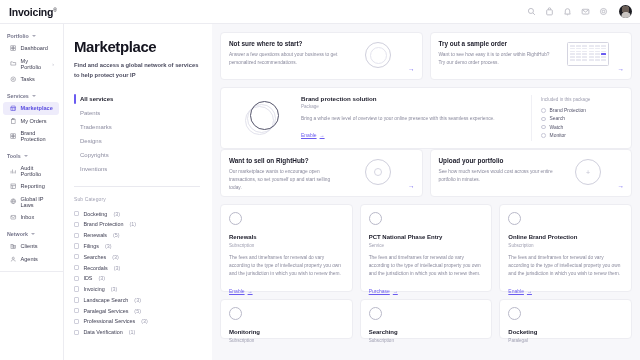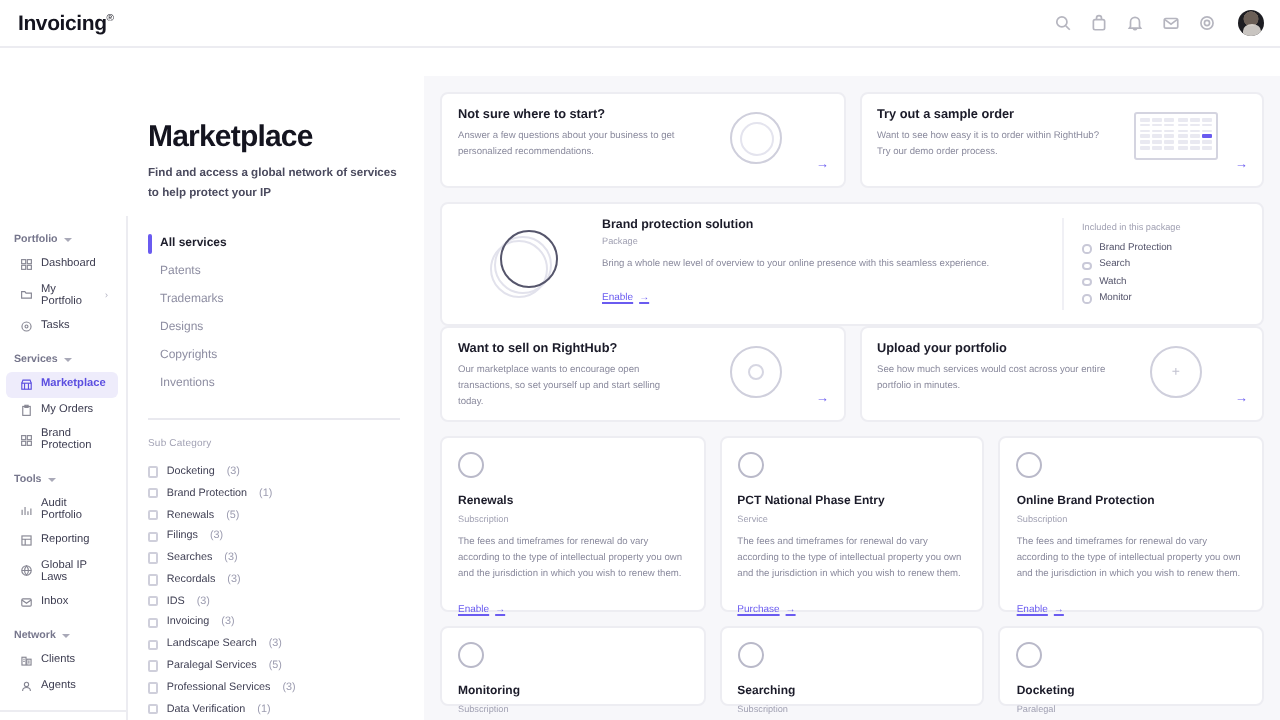--- a/index.html
+++ b/index.html
@@ -31,21 +31,21 @@
     background: radial-gradient(circle at 50% 34%, #6b5f57 0 34%, #1d1d22 36% 100%);
     margin-left: 2px; overflow: hidden; position: relative;
   }
   .avatar::after {
     content: ""; position: absolute; left: 50%; top: 52%;
     transform: translateX(-50%);
     width: 9px; height: 7px; border-radius: 50% 50% 0 0; background: #e8e3dd; opacity: .85;
   }
 
   
-  .body { flex: 1; display: flex; min-height: 0; align-items: flex-end; }
+  .body { flex: 1; display: flex; min-height: 0; }
 
   
   .sidebar {
     width: 64px; flex: 0 0 64px;
     border-right: 1px solid #ececf1;
     padding: 6px 0 0 0;
     background: #fff;
     overflow: hidden;
   }
   .nav-group { margin-bottom: 5px; }

